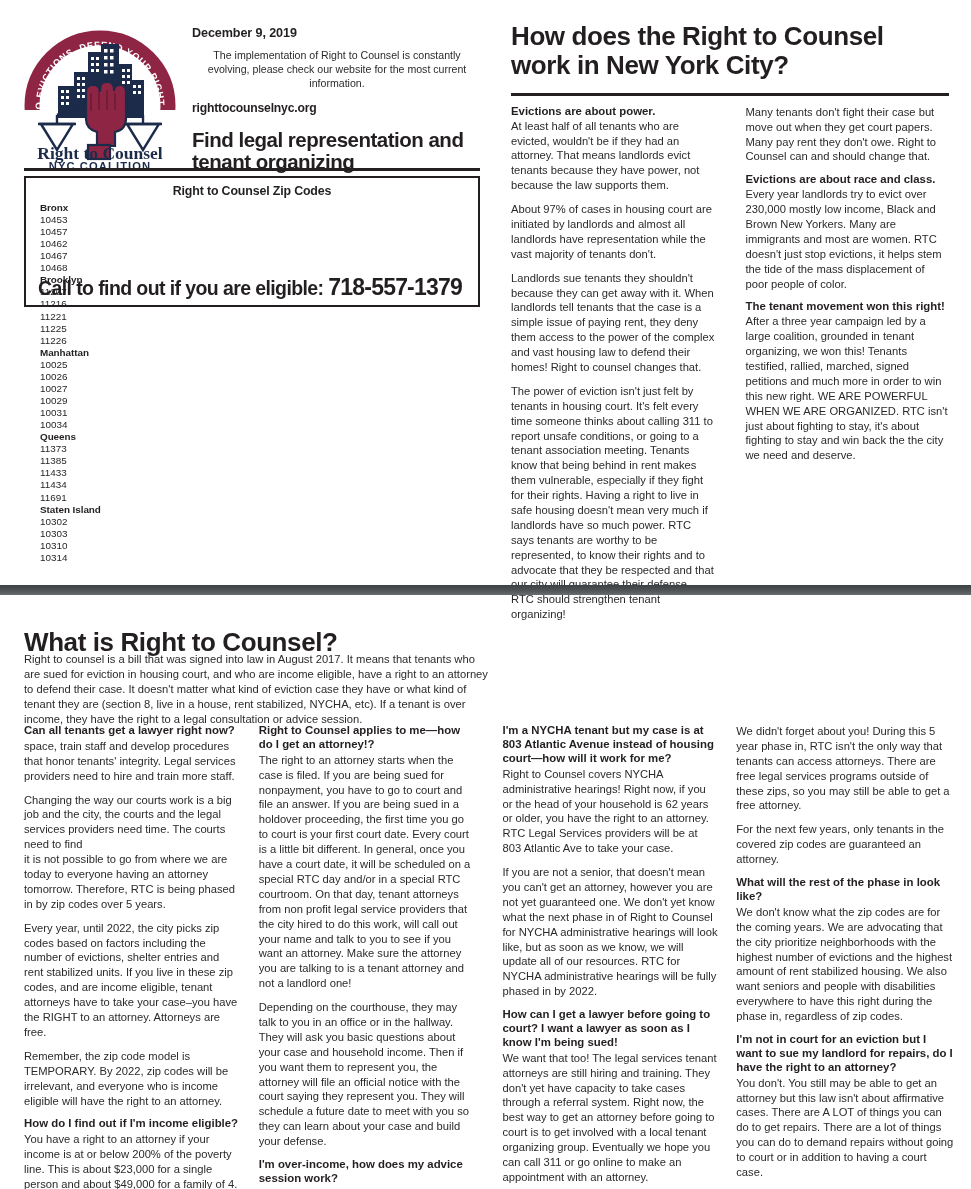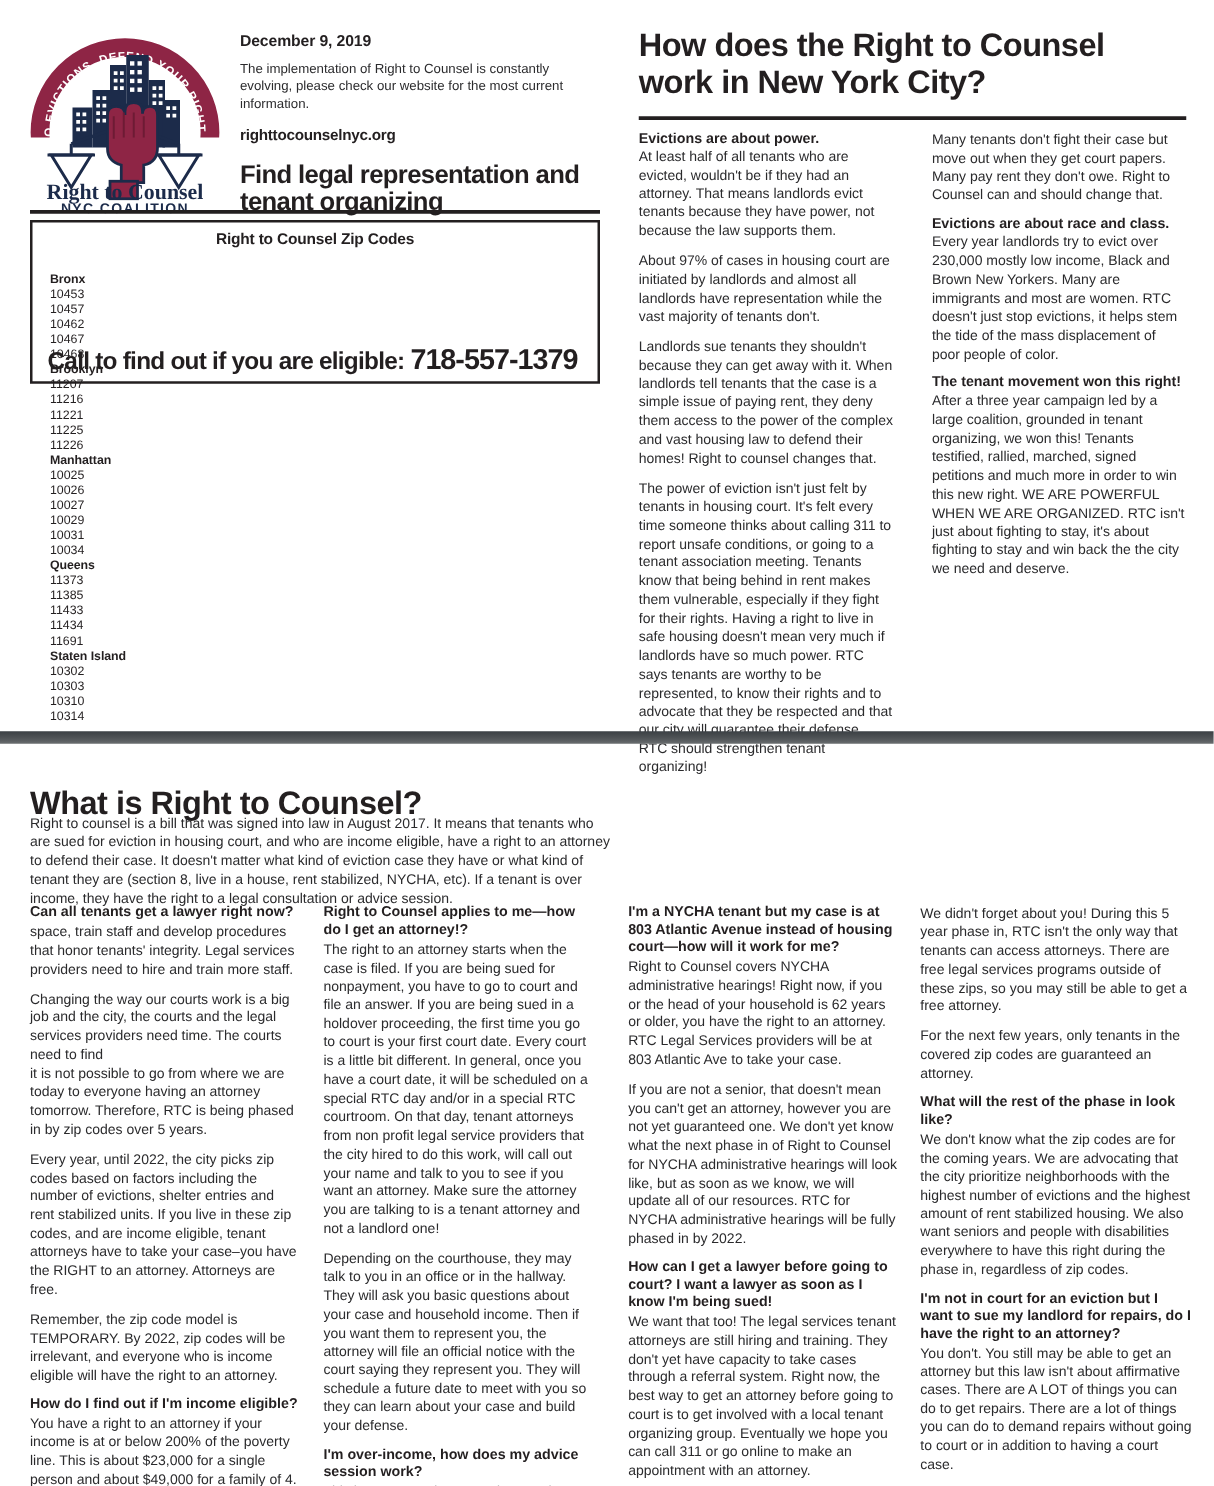--- a/index.html
+++ b/index.html
@@ -67,20 +67,21 @@
     font-weight: bold;
     font-size: 12.6px;
     letter-spacing: -0.1px;
     margin-bottom: 9px;
   }
   .disclaimer {
     font-size: 10.6px;
     line-height: 1.32;
     margin-bottom: 10px;
     color: #2b2b2d;
+    text-align: center;
   }
   .url-bold {
     font-weight: bold;
     font-size: 12.2px;
     letter-spacing: -0.2px;
     margin-bottom: 14px;
   }
   .find-legal {
     font-weight: bold;
     font-size: 20.5px;
@@ -107,21 +108,21 @@
     width: 456px; height: 131px;
     border: 2.2px solid #231f20;
     background: #ffffff;
     padding: 6px 10px 0 10px;
   }
   #zip-title {
     text-align: center;
     font-weight: bold;
     font-size: 12.4px;
     letter-spacing: -0.15px;
-    margin-bottom: 20px;
+    margin-bottom: 4px;
   }
   #zip-grid {
     display: flex;
     gap: 0px;
     padding-left: 4px;
     flex-direction: column;
   }
   .zip-col { width: 86px; }
   .zip-col.wide { width: 96px; }
   .zip-col-head {

